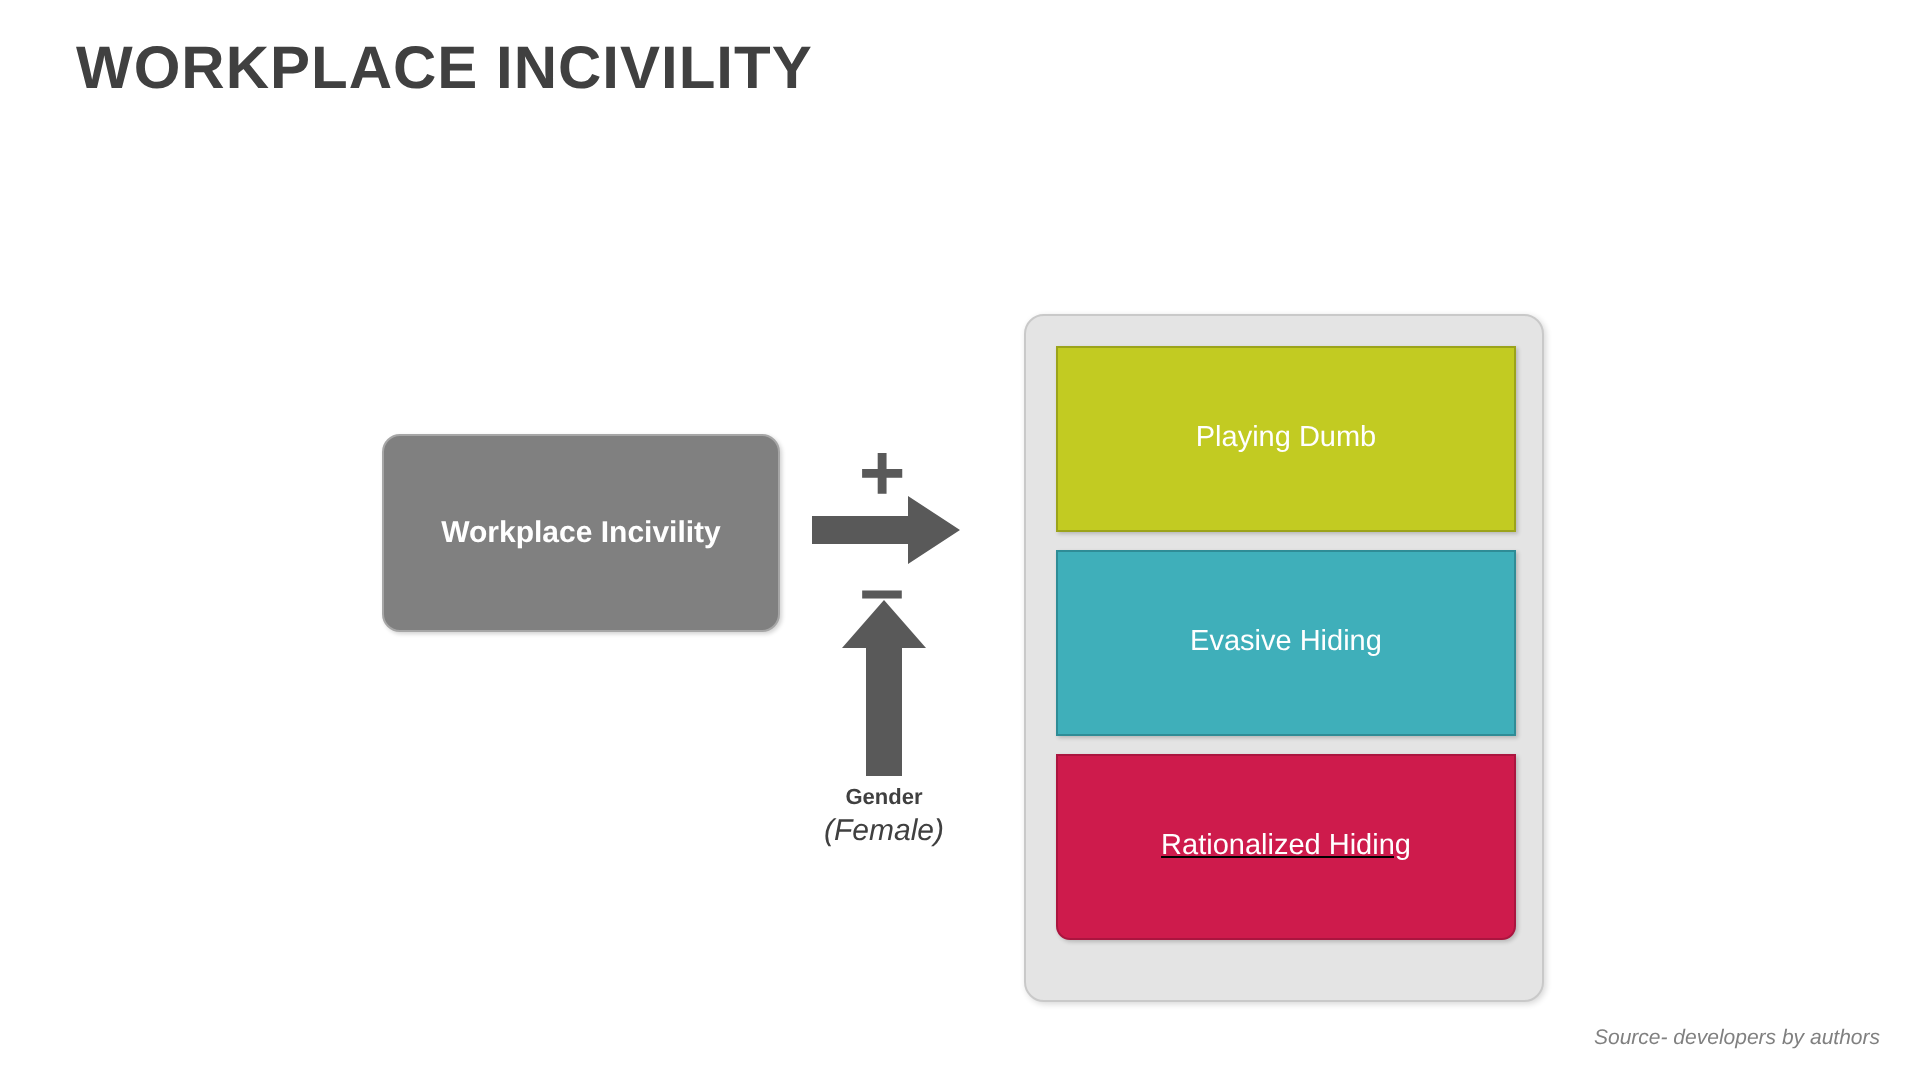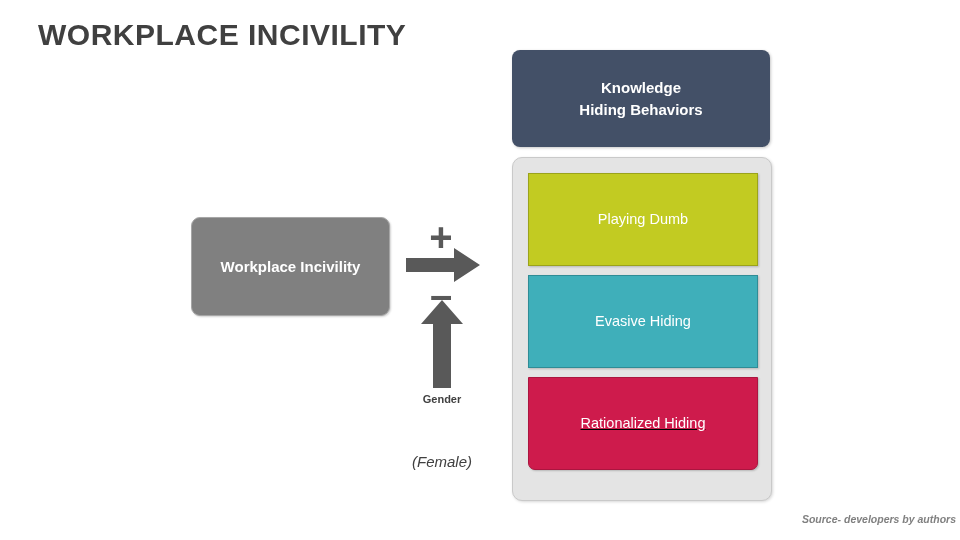--- a/index.html
+++ b/index.html
@@ -109,21 +109,20 @@
   .moderator-name {
     display: block;
     font-size: 11px;
     font-weight: bold;
   }
   .moderator-level {
     display: block;
     font-size: 15px;
     font-style: italic;
     font-weight: normal;
-    margin-top: 46px;
   }
 
   
   .dv-header {
     position: absolute;
     left: 512px;
     top: 50px;
     width: 258px;
     height: 97px;
     background: #435067;
@@ -173,24 +172,24 @@
   .dv-block-label {
     color: #ffffff;
     font-size: 14.5px;
     text-align: center;
     line-height: 1.25;
   }
 
   
   .source-note {
     position: absolute;
-    right: 4px;
+    right: 20px;
     top: 513px;
     font-size: 10.5px;
-    font-weight: bold;
+    font-weight: normal;
     font-style: italic;
     color: #808080;
     white-space: nowrap;
   }
 </style>
 </head>
 <body>
 
 <div id="slide">
 
@@ -214,24 +213,20 @@
     <svg width="42" height="88" viewBox="0 0 42 88" xmlns="http://www.w3.org/2000/svg">
       <polygon points="21,0 42,24 30,24 30,88 12,88 12,24 0,24" fill="#595959"></polygon>
     </svg>
   </div>
 
   <div class="moderator-label">
     <span class="moderator-name">Gender</span>
     <span class="moderator-level">(Female)</span>
   </div>
 
-  <div class="dv-header">
-    <span class="dv-header-label">Knowledge
-Hiding Behaviors</span>
-  </div>
 
   <div class="dv-container">
 
     <div class="dv-block dv-block-2" style="background: rgb(63, 175, 186); border: 1px solid rgb(47, 140, 150);">
       <span class="dv-block-label">Evasive Hiding</span>
     </div>
 
     <div class="dv-block dv-block-1" style="background: rgb(194, 203, 34); border: 1px solid rgb(155, 163, 27);">
       <span class="dv-block-label">Playing Dumb</span>
     </div>

